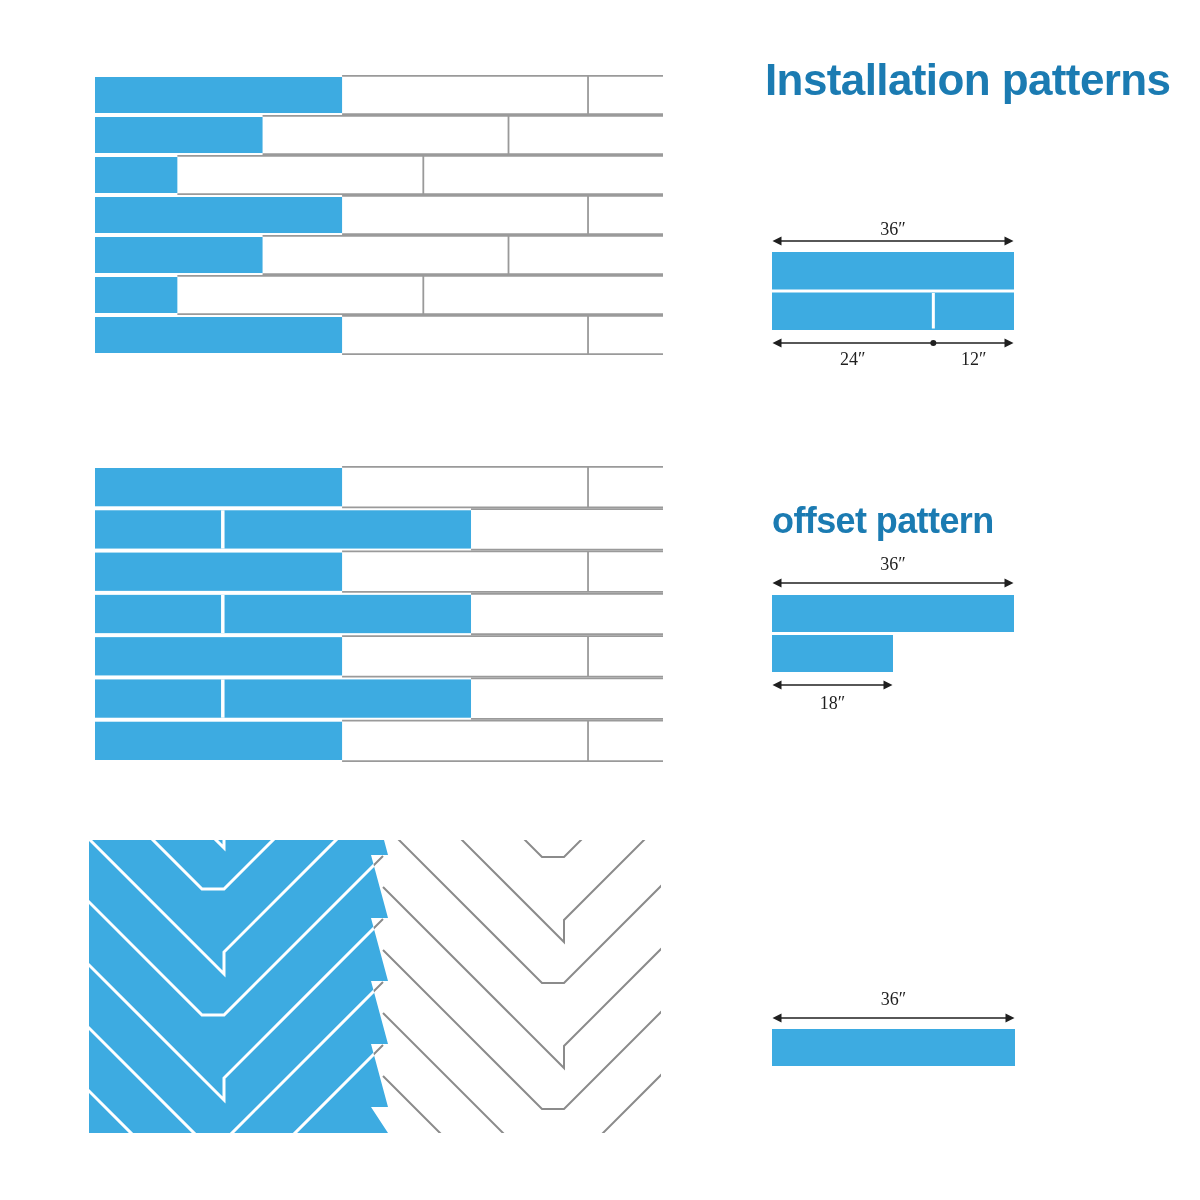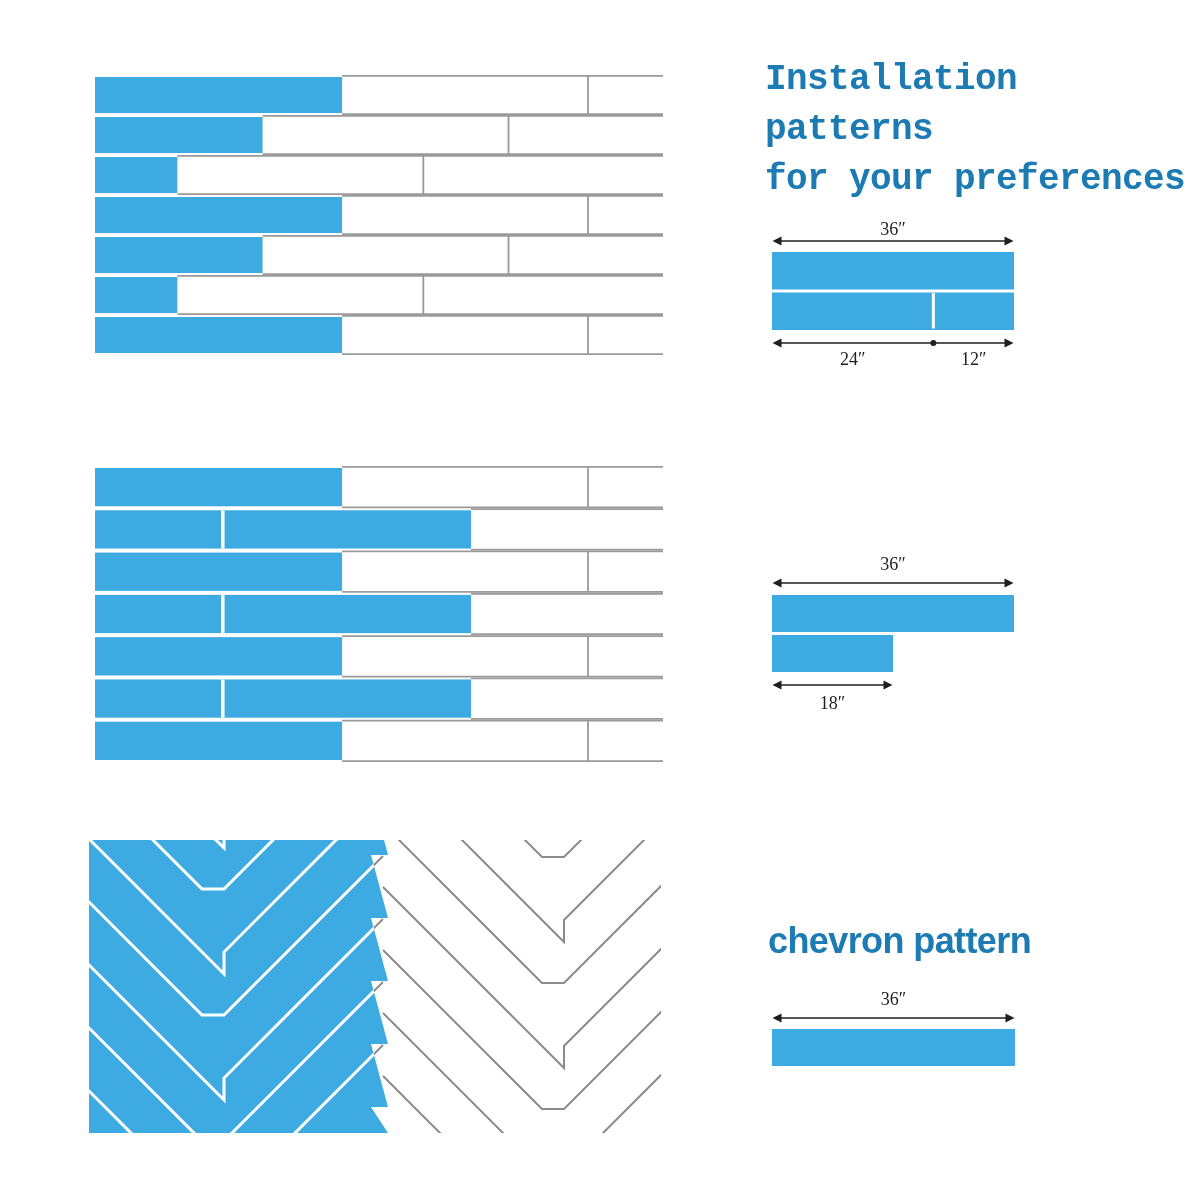--- a/index.html
+++ b/index.html
@@ -1,20 +1,20 @@
 <!DOCTYPE html>
 <html><head>
 <meta charset="utf-8">
 <style>
   html,body{margin:0;padding:0;background:#ffffff;}
   .canvas{position:relative;width:1200px;height:1200px;background:#ffffff;overflow:hidden;
           font-family:"Liberation Sans", sans-serif;}
   .panel{position:absolute;display:block;}
-  .heading{position:absolute;left:765px;top:55px;font-size:36px;line-height:50px;
-           font-weight:600;letter-spacing:-0.6px;font-family:Liberation Mono, monospace;}
+  .heading{position:absolute;left:765px;top:55px;font-size:44px;line-height:50px;
+           font-weight:600;letter-spacing:-0.6px;}
   .sec-label{position:absolute;font-size:36px;font-weight:600;letter-spacing:-0.6px;}
   .dia{position:absolute;display:block;}
 </style>
 </head>
 <body>
 
 <div class="canvas">
 
   <svg id="pat-step" class="panel" style="left:95px;top:75px" width="568" height="280">
       <line x1="247.08" y1="0.9" x2="568" y2="0.9" stroke="#9A9A9A" stroke-width="1.8"></line>
@@ -124,23 +124,22 @@
         <path d="M 294 -16 L 453 143 L 475 143 L 634 -16" fill="none" stroke="#FFFFFF" stroke-width="3"></path>
         <path d="M 294 47 L 475 228 L 475 206 L 634 47" fill="none" stroke="#FFFFFF" stroke-width="3"></path>
         <path d="M 294 110 L 453 269 L 475 269 L 634 110" fill="none" stroke="#FFFFFF" stroke-width="3"></path>
         <path d="M 294 173 L 475 354 L 475 332 L 634 173" fill="none" stroke="#FFFFFF" stroke-width="3"></path>
         <path d="M 294 236 L 453 395 L 475 395 L 634 236" fill="none" stroke="#FFFFFF" stroke-width="3"></path>
       </g>
     </svg>
 
   <div class="heading" style="color: rgb(27, 123, 178);">
     <div>Installation patterns</div>
-    <div>for your preferences</div>
   </div>
-  <div class="sec-label" style="left: 768px; top: 920px; color: rgb(27, 123, 178);">chevron pattern</div>
+  <div class="sec-label" style="left: 772px; top: 500px; color: rgb(27, 123, 178);">offset pattern</div>
 
   <svg id="dia-step" class="dia" style="left:772px;top:213px" width="244" height="160">
       <text x="121" y="22" fill="#1F1F1F" text-anchor="middle" font-family="&quot;Liberation Serif&quot;, serif" font-size="18">36″</text>
       <line x1="8.5" y1="28" x2="233.5" y2="28" stroke="#1F1F1F" stroke-width="1.6"></line>
       <polygon points="0.5,28 9.5,23.5 9.5,32.5" fill="#1F1F1F"></polygon>
       <polygon points="241.5,28 232.5,23.5 232.5,32.5" fill="#1F1F1F"></polygon>
       <rect x="0" y="39" width="242" height="78" fill="#3DABE1"></rect>
       <line x1="0" y1="78" x2="242" y2="78" stroke="#FFFFFF" stroke-width="3"></line>
       <line x1="161.3414" y1="80" x2="161.3414" y2="115.5" stroke="#FFFFFF" stroke-width="3"></line>
       <line x1="8.5" y1="130" x2="233.5" y2="130" stroke="#1F1F1F" stroke-width="1.6"></line>

